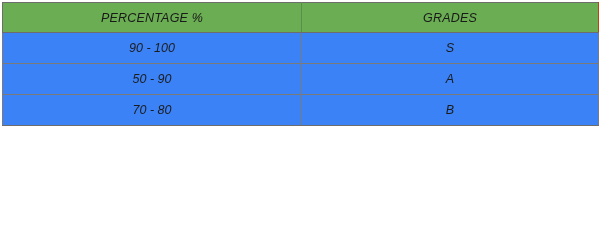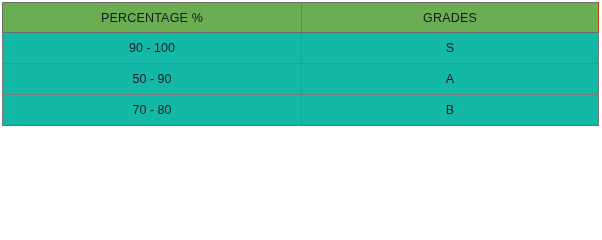--- a/index.html
+++ b/index.html
@@ -34,40 +34,41 @@
   table.grade-table col.col-grades     { width: 297px; }
 
   table.grade-table th,
   table.grade-table td {
     border: 1px solid #808080;
     padding: 0;
     margin: 0;
     text-align: center;
     vertical-align: middle;
     box-sizing: border-box;
+    font-style: italic;
   }
 
   table.grade-table thead th {
     height: 30px;
     background-color: #6aad52;
     color: #1a1a1a;
     font-weight: normal;
     font-size: 12.5px;
     letter-spacing: 0.2px;
     border-color: #5d8f4c;
     border-bottom: 1px solid #6d6d6d;
   }
 
   table.grade-table thead th.th-left  { border-left: 1px solid #6d6d6d; }
   table.grade-table thead th.th-right { border-right: 1px solid #c2410c; }
   table.grade-table thead th          { border-top: 1px solid #6d6d6d; }
 
   table.grade-table tbody td {
     height: 31px;
-    background-color: #14b8a6;
+    background-color: #3b82f6;
     color: #1c1c1c;
     font-size: 12.5px;
     border-color: #7a7a7a;
   }
 
   table.grade-table tbody tr:last-child td {
     border-bottom: 1px solid #6d6d6d;
   }
 </style>
 </head>

